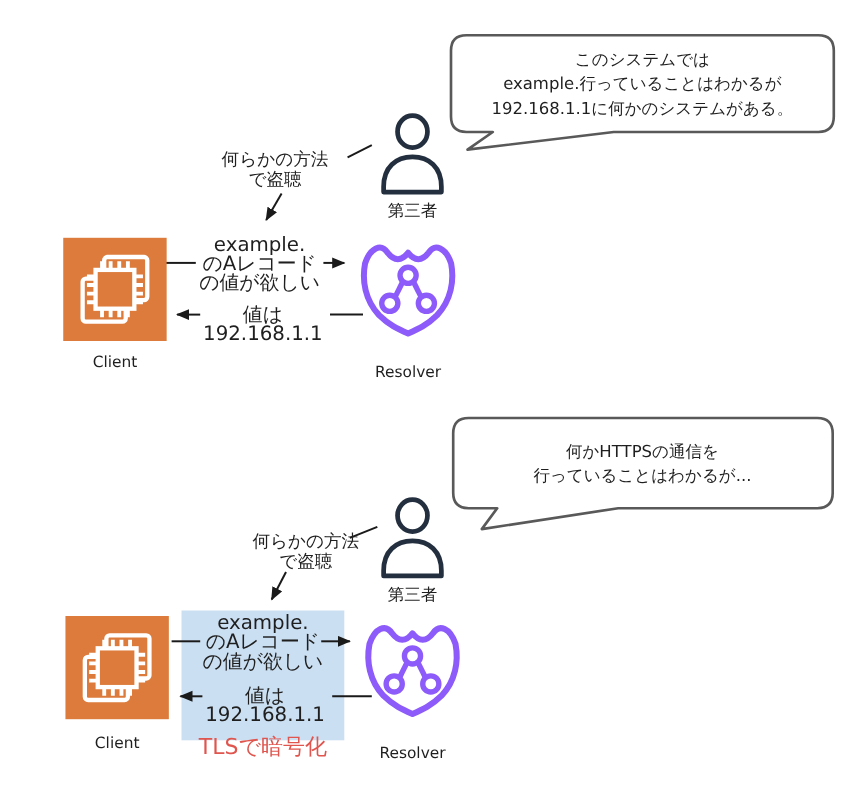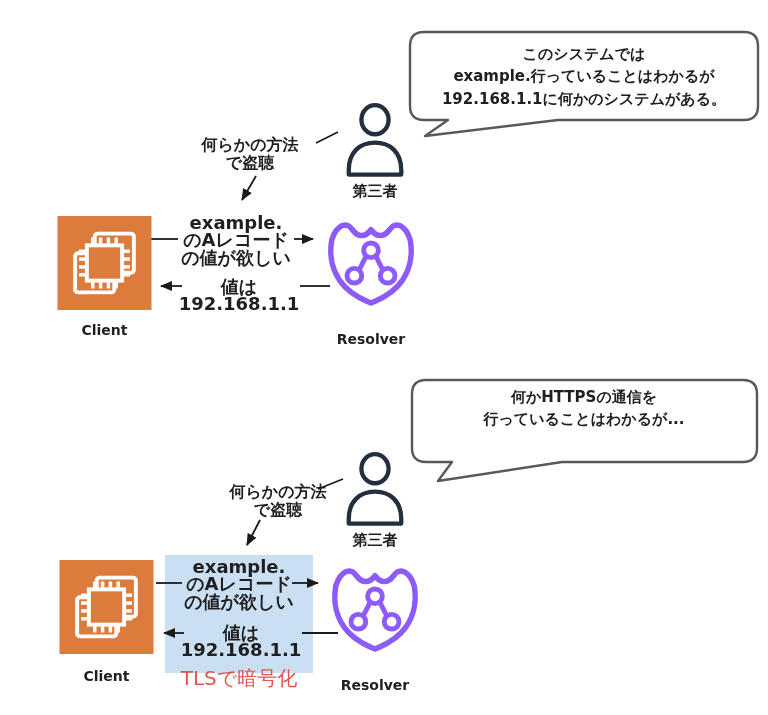--- a/index.html
+++ b/index.html
@@ -1,21 +1,21 @@
 <!DOCTYPE html>
 <html><head>
 <meta charset="utf-8">
 <style>
   html,body{margin:0;padding:0;background:#ffffff;}
   #stage{
     position:relative;width:768px;height:715px;background:#ffffff;overflow:hidden;
     font-family:"DejaVu Sans","Liberation Sans",sans-serif;color:#1f1f1f;
   }
   .abs{position:absolute;}
-  .txt{position:absolute;text-align:center;color:#1f1f1f;font-weight:bold;}
+  .txt{position:absolute;text-align:center;color:#1f1f1f;}
   .jp-small{font-size:16px;line-height:17.5px;}
   .bubble-text{font-size:15px;line-height:22.3px;}
   .msg-text{font-size:18px;line-height:17.4px;}
   .icon-label{font-size:14px;line-height:18px;}
   .tls-label{font-size:20px;color:#E0564F;font-weight:400;}
   .blue-box{position:absolute;background:#CBDFF2;}
   svg{display:block;}
   .lines-layer{position:absolute;left:0;top:0;pointer-events:none;}
 </style>
 </head>
@@ -111,21 +111,21 @@
     <div>の値が欲しい</div>
   </div>
   <div class="txt msg-text" style="left:176px;top:278px;width:126px;">値は192.168.1.1</div>
 
   <svg class="abs" style="left:345px;top:447px;" width="60" height="80" viewBox="0 0 64 84">
     <ellipse cx="32" cy="22.5" rx="14.5" ry="15.5" fill="none" stroke="#232F3E" stroke-width="4.6"></ellipse>
     <path d="M4,81 L4,76 C4,57 16,47 32,47 C48,47 60,57 60,76 L60,81 Z" fill="none" stroke="#232F3E" stroke-width="4.6" stroke-linejoin="round"></path>
   </svg>
   <div class="txt jp-small" style="left:345px;top:532px;width:60px;font-size:15px;">第三者</div>
 
-  <div class="txt bubble-text" style="left:414px;top:386px;width:340px;">
+  <div class="txt bubble-text" style="left:414px;top:399px;width:340px;">
     <div>何かHTTPSの通信を</div>
     <div>行っていることはわかるが...</div>
   </div>
 
   <div class="txt jp-small" style="left:215px;top:483px;width:126px;">
     <div>何らかの方法</div>
     <div>で盗聴</div>
   </div>
 
   <svg class="abs" style="left:59px;top:560px;" width="95" height="94" viewBox="0 0 96 96">

